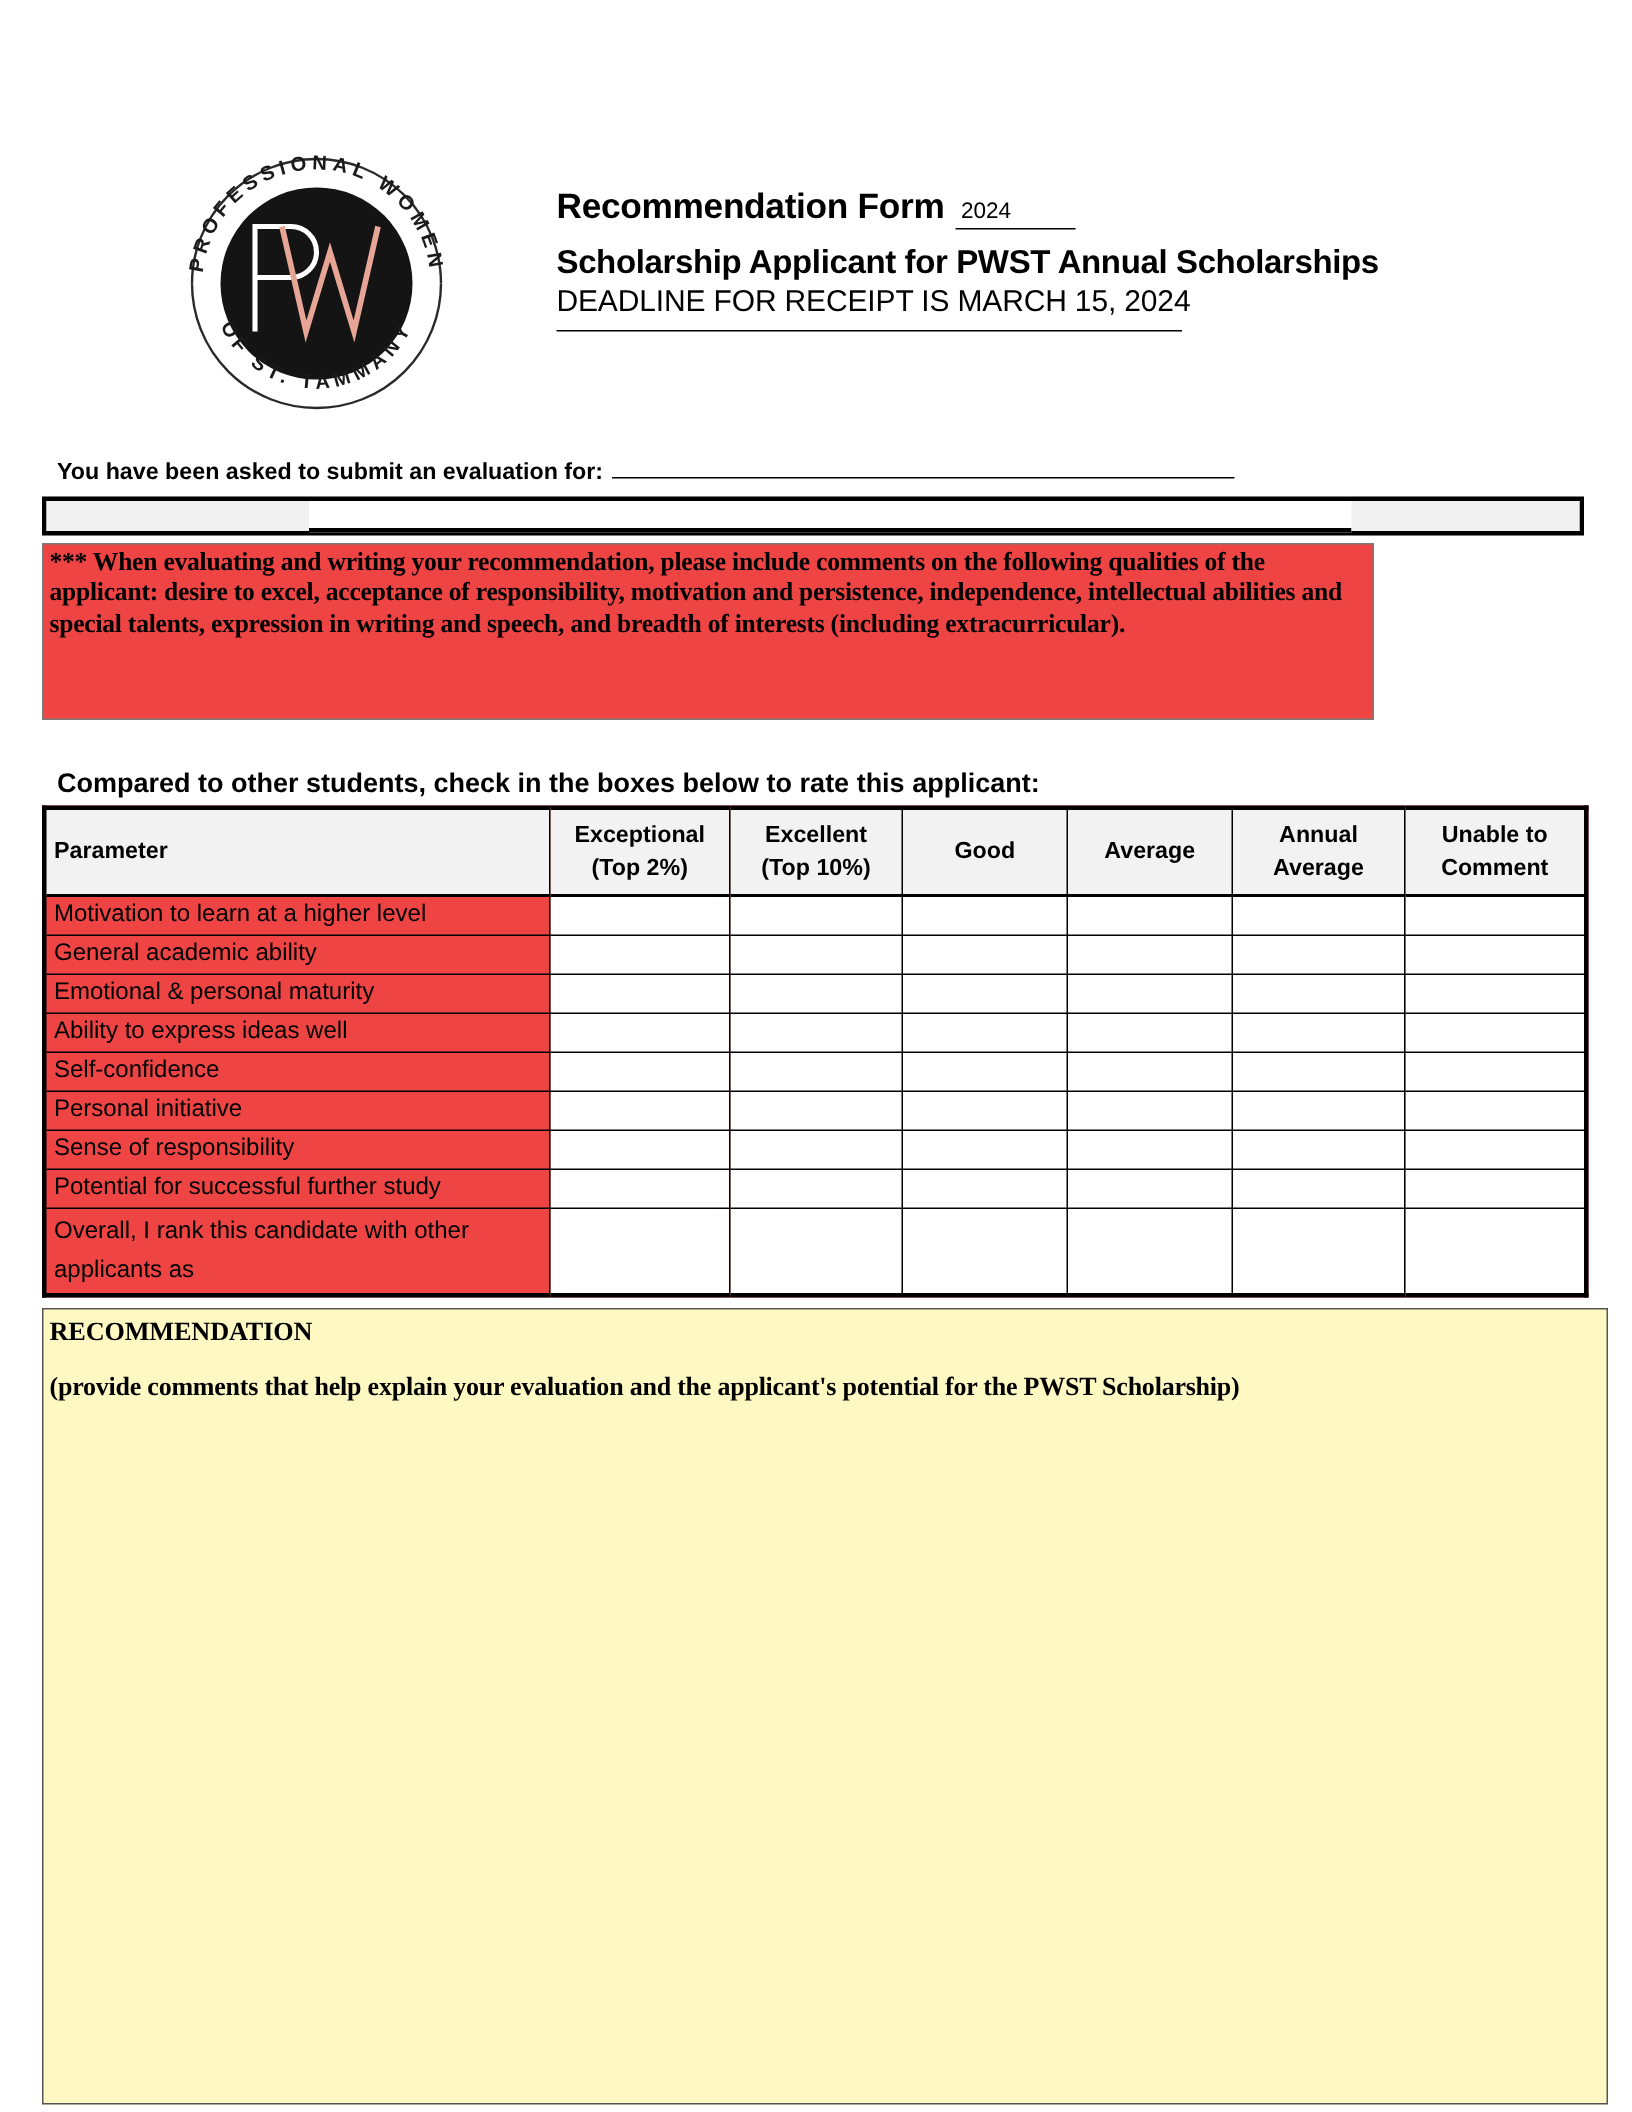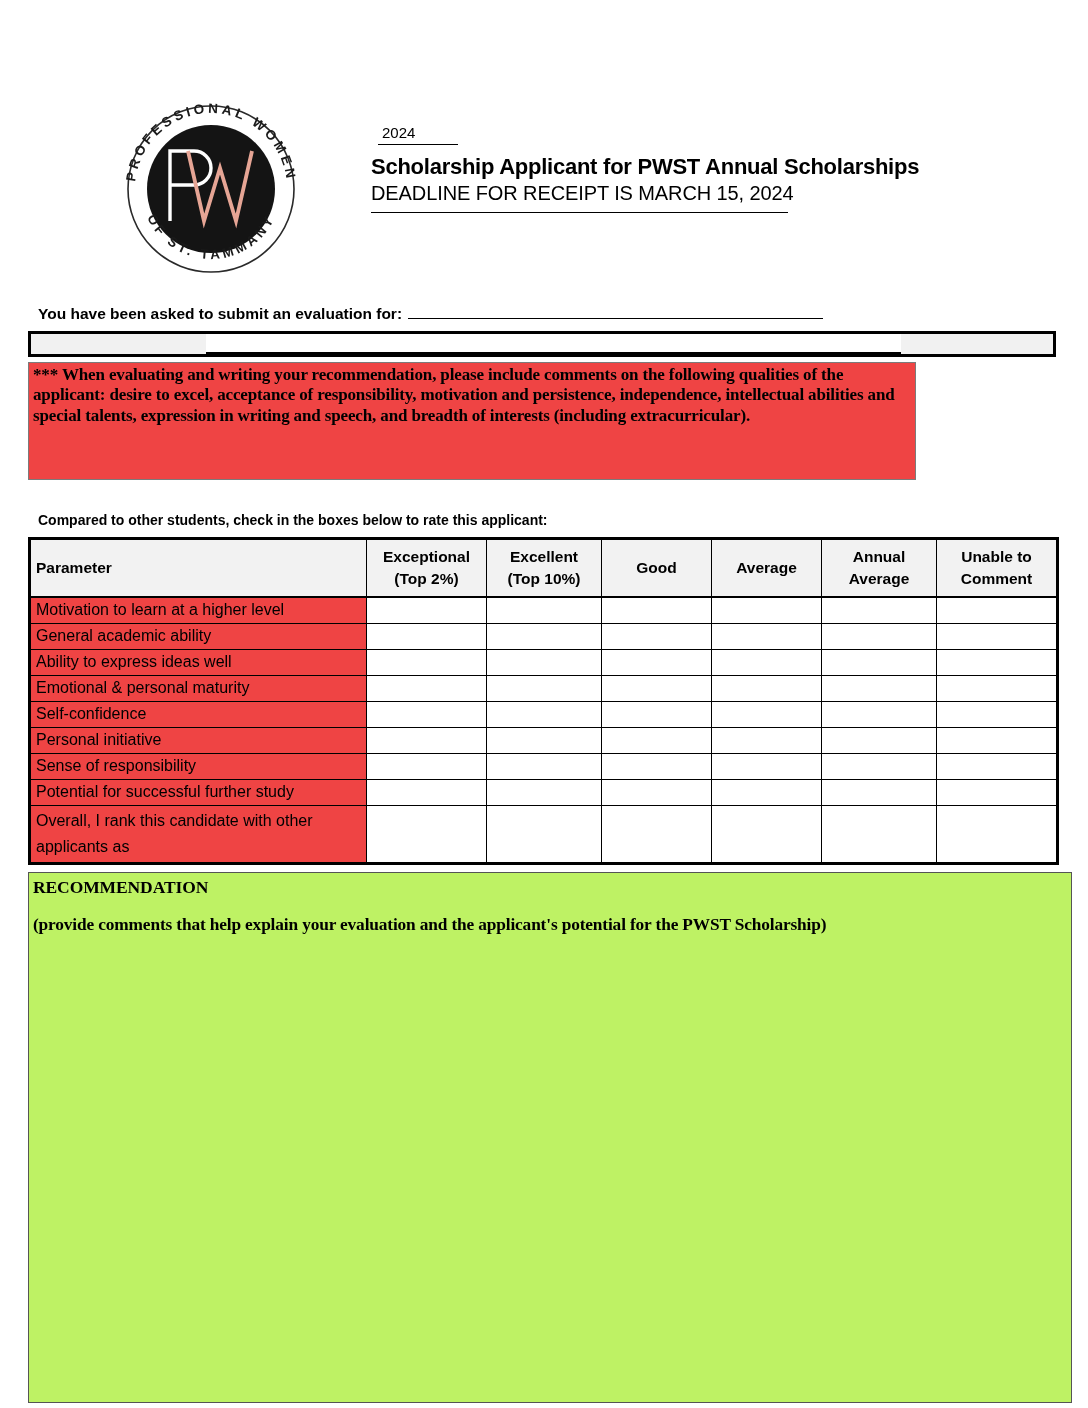--- a/index.html
+++ b/index.html
@@ -153,21 +153,21 @@
     letter-spacing: -0.15px;
     transform: scaleX(0.985);
     transform-origin: left top;
   }
 
   
   #compare-label {
     position: absolute;
     left: 38px;
     top: 512px;
-    font-size: 14px;
+    font-size: 18px;
     font-weight: bold;
     white-space: nowrap;
   }
 
   
   #rating-table {
     position: absolute;
     left: 28px;
     top: 537px;
     width: 1028px;
@@ -227,21 +227,21 @@
 
   
   #recommendation-box {
     position: absolute;
     left: 28px;
     top: 872px;
     width: 1044px;
     height: 531px;
     box-sizing: border-box;
     border: 1.6px solid #555555;
-    background: #bef264;
+    background: #fef9c3;
     padding: 4px 8px 0 4px;
   }
   #rec-title {
     font-family: "Liberation Serif", serif;
     font-size: 17.5px;
     font-weight: bold;
     letter-spacing: -0.1px;
     line-height: 1.25;
   }
   #rec-subtitle {
@@ -284,20 +284,21 @@
       </g>
 
       <g fill="none" stroke="#e6a595" stroke-width="3.8" stroke-linejoin="miter">
         <path d="M 70,55 L 86,125 L 102,72 L 118,125 L 134,55"></path>
       </g>
     </svg>
   </div>
 
   <div id="header-text">
     <div class="hl-row">
+      <span id="form-title">Recommendation Form</span>
       <span id="form-year-wrap">
         <span id="form-year">2024</span>
       </span>
     </div>
     <div id="form-subtitle">Scholarship Applicant for PWST Annual Scholarships</div>
     <div id="deadline-wrap">
       <span id="deadline">DEADLINE FOR RECEIPT IS MARCH 15, 2024</span>
     </div>
   </div>
 </div>
@@ -371,30 +372,30 @@
     <tr>
       <td class="param-cell">General academic ability</td>
       <td class="check-cell"></td>
       <td class="check-cell"></td>
       <td class="check-cell"></td>
       <td class="check-cell"></td>
       <td class="check-cell"></td>
       <td class="check-cell"></td>
     </tr>
     <tr>
+      <td class="param-cell">Emotional &amp; personal maturity</td>
+      <td class="check-cell"></td>
+      <td class="check-cell"></td>
+      <td class="check-cell"></td>
+      <td class="check-cell"></td>
+      <td class="check-cell"></td>
+      <td class="check-cell"></td>
+    </tr>
+    <tr>
       <td class="param-cell">Ability to express ideas well</td>
-      <td class="check-cell"></td>
-      <td class="check-cell"></td>
-      <td class="check-cell"></td>
-      <td class="check-cell"></td>
-      <td class="check-cell"></td>
-      <td class="check-cell"></td>
-    </tr>
-    <tr>
-      <td class="param-cell">Emotional &amp; personal maturity</td>
       <td class="check-cell"></td>
       <td class="check-cell"></td>
       <td class="check-cell"></td>
       <td class="check-cell"></td>
       <td class="check-cell"></td>
       <td class="check-cell"></td>
     </tr>
     <tr>
       <td class="param-cell">Self-confidence</td>
       <td class="check-cell"></td>

